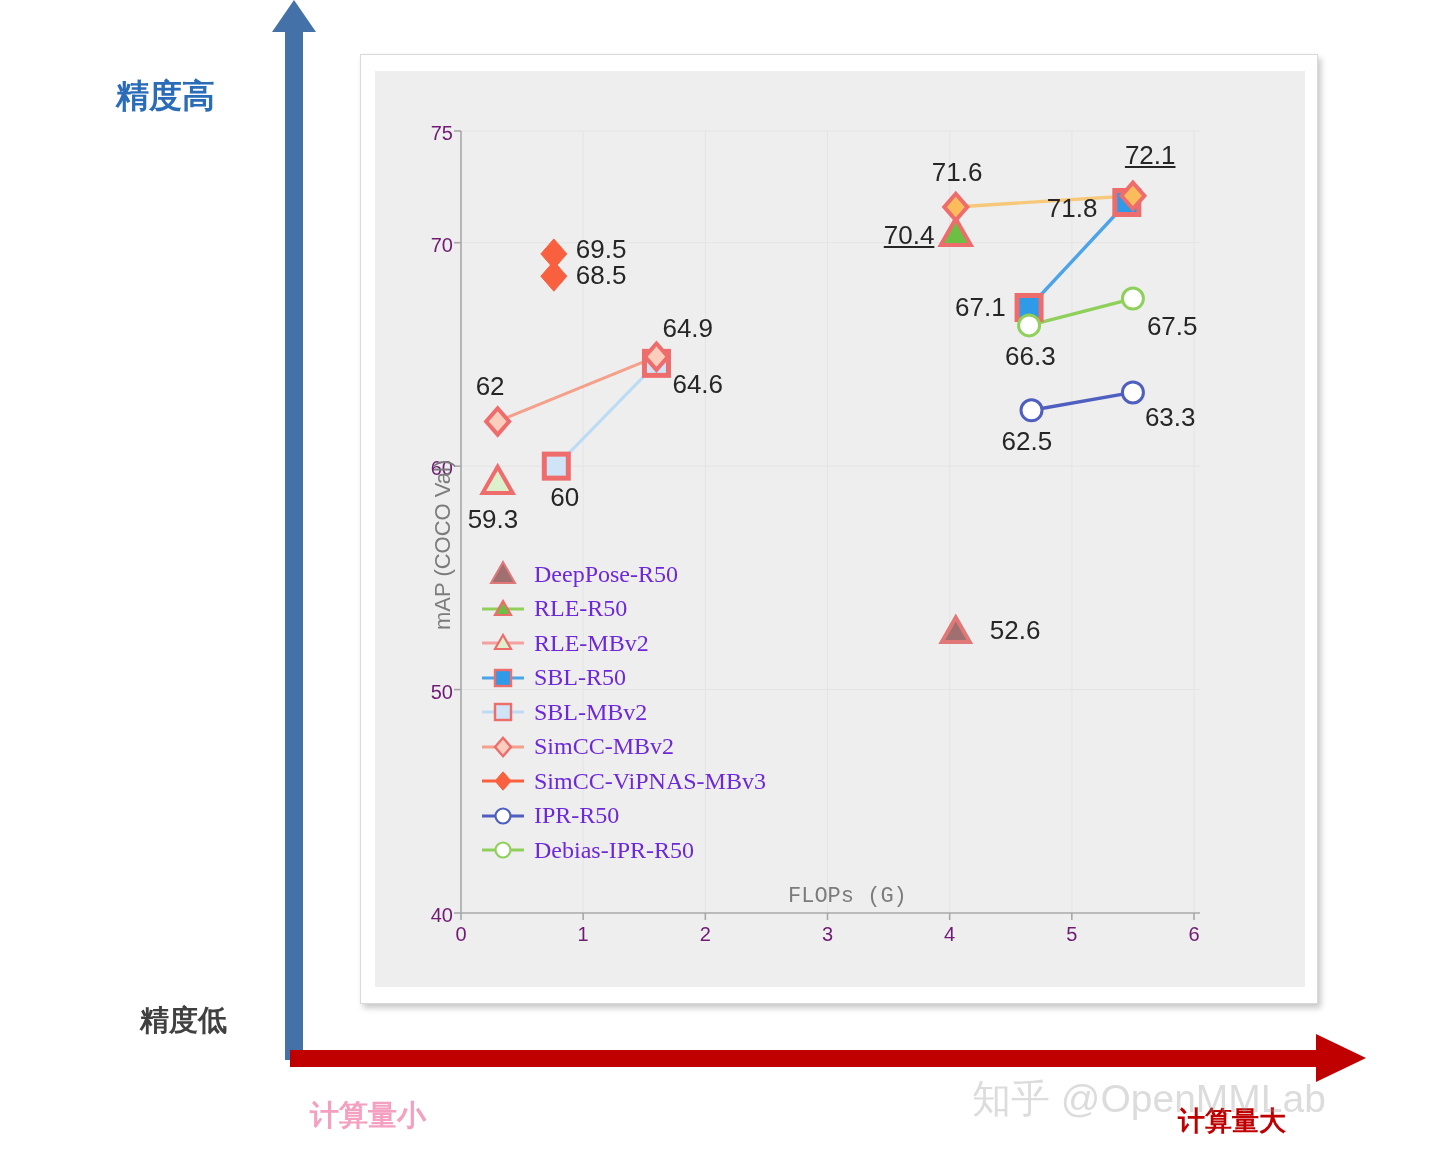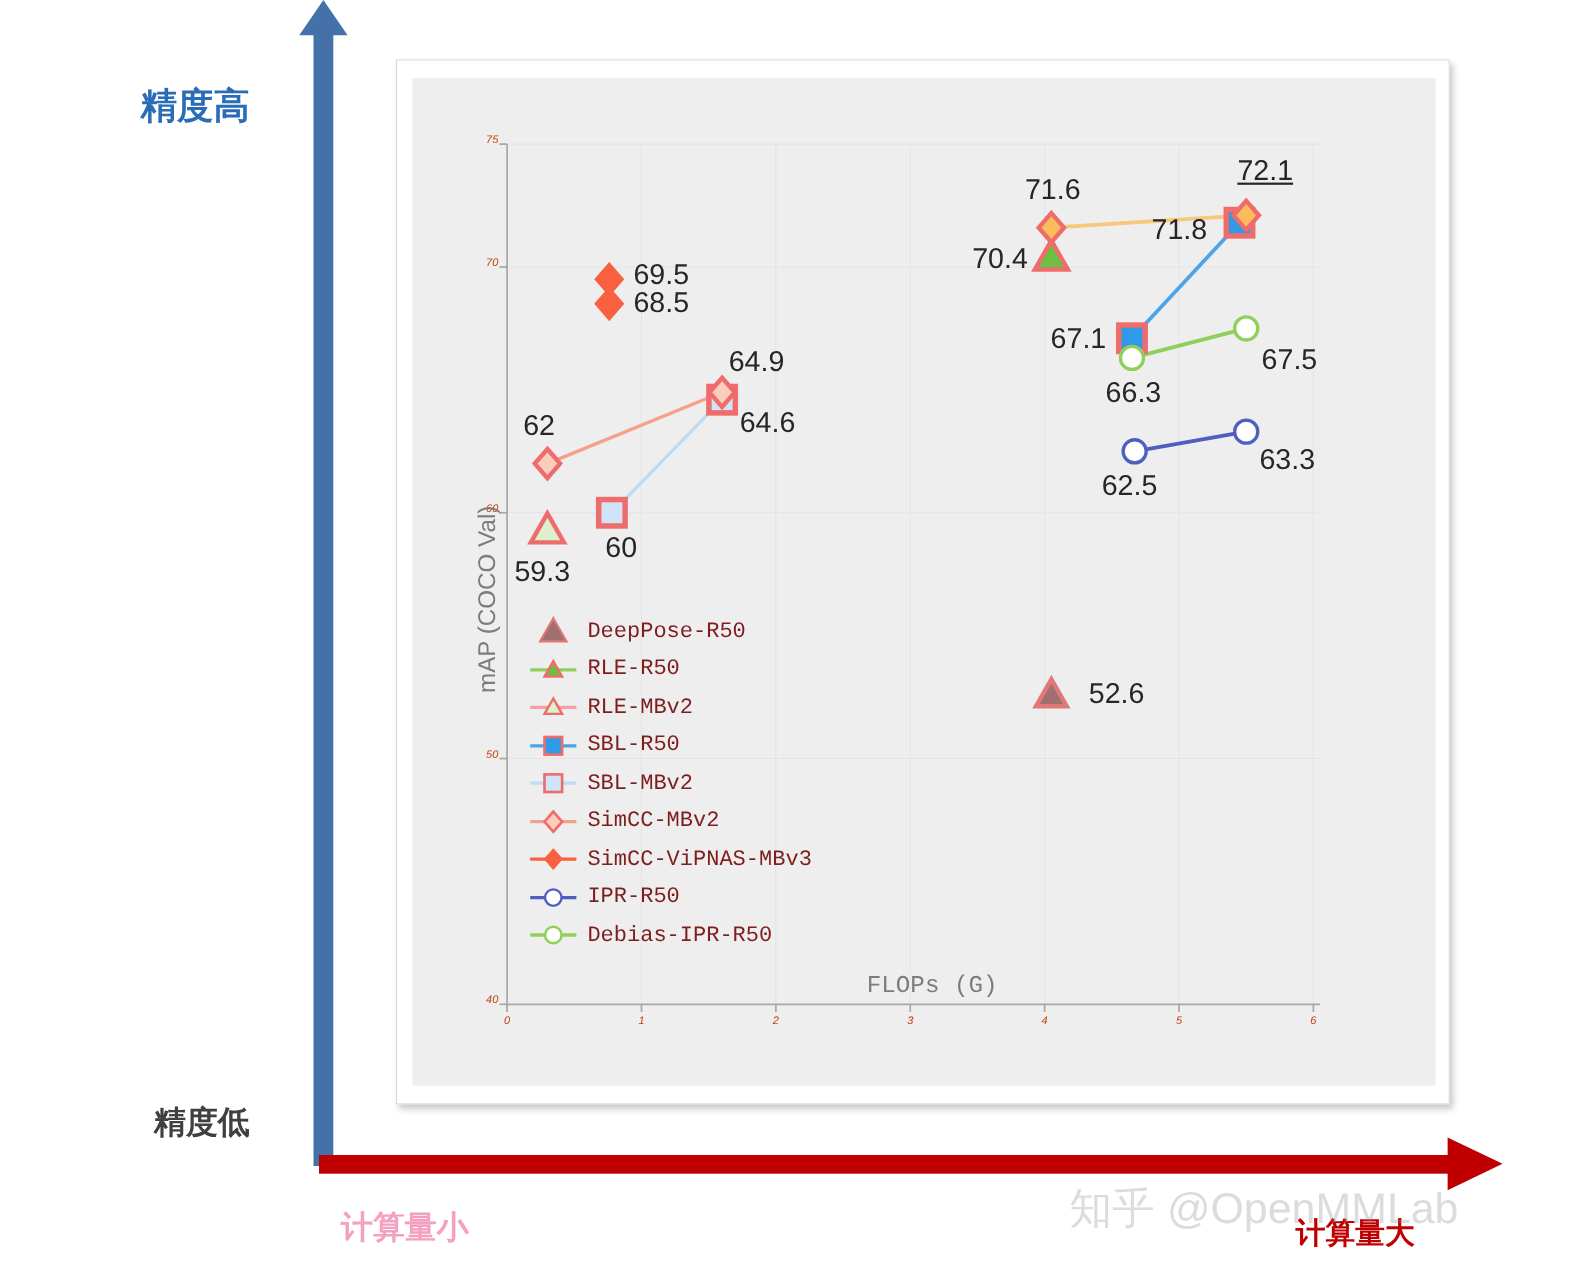--- a/index.html
+++ b/index.html
@@ -53,21 +53,21 @@
     border-bottom: 24px solid transparent;
     border-left: 50px solid #c00000;
   }
 
   .axis-note {
     position: absolute;
     font-family: "Liberation Sans", "DejaVu Sans", sans-serif;
     font-weight: bold;
     white-space: nowrap;
   }
-  #note-high-acc { left: 128px; top: 74px;  font-size: 33px; color: #2b6cb8; }
+  #note-high-acc { left: 116px; top: 74px;  font-size: 33px; color: #2b6cb8; }
   #note-low-acc  { left: 140px; top: 1001px; font-size: 29px; color: #404040; }
   #note-low-flops{ left: 310px; top: 1096px; font-size: 29px; color: #f4a0c0; }
   #note-high-flops{ left: 1178px; top: 1103px; font-size: 27px; color: #c00000; }
 
   
   #watermark {
     position: absolute;
     left: 972px;
     top: 1072px;
     font-size: 39px;
@@ -101,25 +101,24 @@
     position: absolute;
     left: 0;
     top: 0;
     width: 1440px;
     height: 1161px;
     pointer-events: none;
   }
 
   .tick-label {
     position: absolute;
-    color: #c2410c;
-    font-size: 10px;
-    font-family: "Liberation Sans", "DejaVu Sans", sans-serif;
-    white-space: nowrap;
-    font-style: italic;
+    color: #701a75;
+    font-size: 20px;
+    font-family: "Liberation Sans", "DejaVu Sans", sans-serif;
+    white-space: nowrap;
   }
   .axis-title {
     position: absolute;
     color: #7c7c7c;
     font-size: 22px;
     font-family: "Liberation Sans", "DejaVu Sans", sans-serif;
     white-space: nowrap;
   }
   #y-axis-title {
     transform: rotate(-90deg);
@@ -145,25 +144,25 @@
     align-items: center;
     height: 34.5px;
   }
   .legend-swatch {
     width: 46px;
     height: 30px;
     position: relative;
     flex: 0 0 46px;
   }
   .legend-text {
-    font-size: 20px;
-    color: #7f1d1d;
+    font-size: 24px;
+    color: #6d28d9;
     margin-left: 8px;
     white-space: nowrap;
-    font-family: Liberation Mono, monospace;
+    font-family: Liberation Serif, serif;
   }
 </style>
 </head>
 <body>
 
 <div id="vertical-axis-arrow"></div>
 <div id="horizontal-axis-arrow"></div>
 
 <div class="axis-note" id="note-high-acc">精度高</div>
 <div class="axis-note" id="note-low-acc">精度低</div>
@@ -280,21 +279,21 @@
     <div class="tick-label" style="left: 693.333px; top: 923px; width: 24px; text-align: center;">2</div>
     <div class="tick-label" style="left: 815.5px; top: 923px; width: 24px; text-align: center;">3</div>
     <div class="tick-label" style="left: 937.667px; top: 923px; width: 24px; text-align: center;">4</div>
     <div class="tick-label" style="left: 1059.83px; top: 923px; width: 24px; text-align: center;">5</div>
     <div class="tick-label" style="left: 1182px; top: 923px; width: 24px; text-align: center;">6</div>
   </div>
 <div class="axis-title" id="x-axis-title" style="left:788px; top:884px;font-family:Liberation Mono, monospace;">FLOPs (G)</div>
 <div class="axis-title" id="y-axis-title" style="left:430px; top:630px;">mAP (COCO Val)</div>
 <div id="label-layer">
     <div class="point-label" style="left: 989.775px; top: 615.48px;">52.6</div>
-    <div class="point-label" style="left: 883.775px; top: 219.777px;">70.4</div>
+    <div class="point-label" style="left: 883.775px; top: 219.777px; text-decoration: underline;">70.4</div>
     <div class="point-label" style="left: 467.65px; top: 503.783px;">59.3</div>
     <div class="point-label" style="left: 955.075px; top: 291.509px;">67.1</div>
     <div class="point-label" style="left: 1046.81px; top: 193px;">71.8</div>
     <div class="point-label" style="left: 550.29px; top: 482.143px;">60</div>
     <div class="point-label" style="left: 672.467px; top: 369.366px;">64.6</div>
     <div class="point-label" style="left: 931.775px; top: 156.966px;">71.6</div>
     <div class="point-label" style="left: 1124.92px; top: 139.794px; text-decoration: underline;">72.1</div>
     <div class="point-label" style="left: 475.65px; top: 371.457px;">62</div>
     <div class="point-label" style="left: 662.467px; top: 312.663px;">64.9</div>
     <div class="point-label" style="left: 575.847px; top: 233.886px;">69.5</div>

